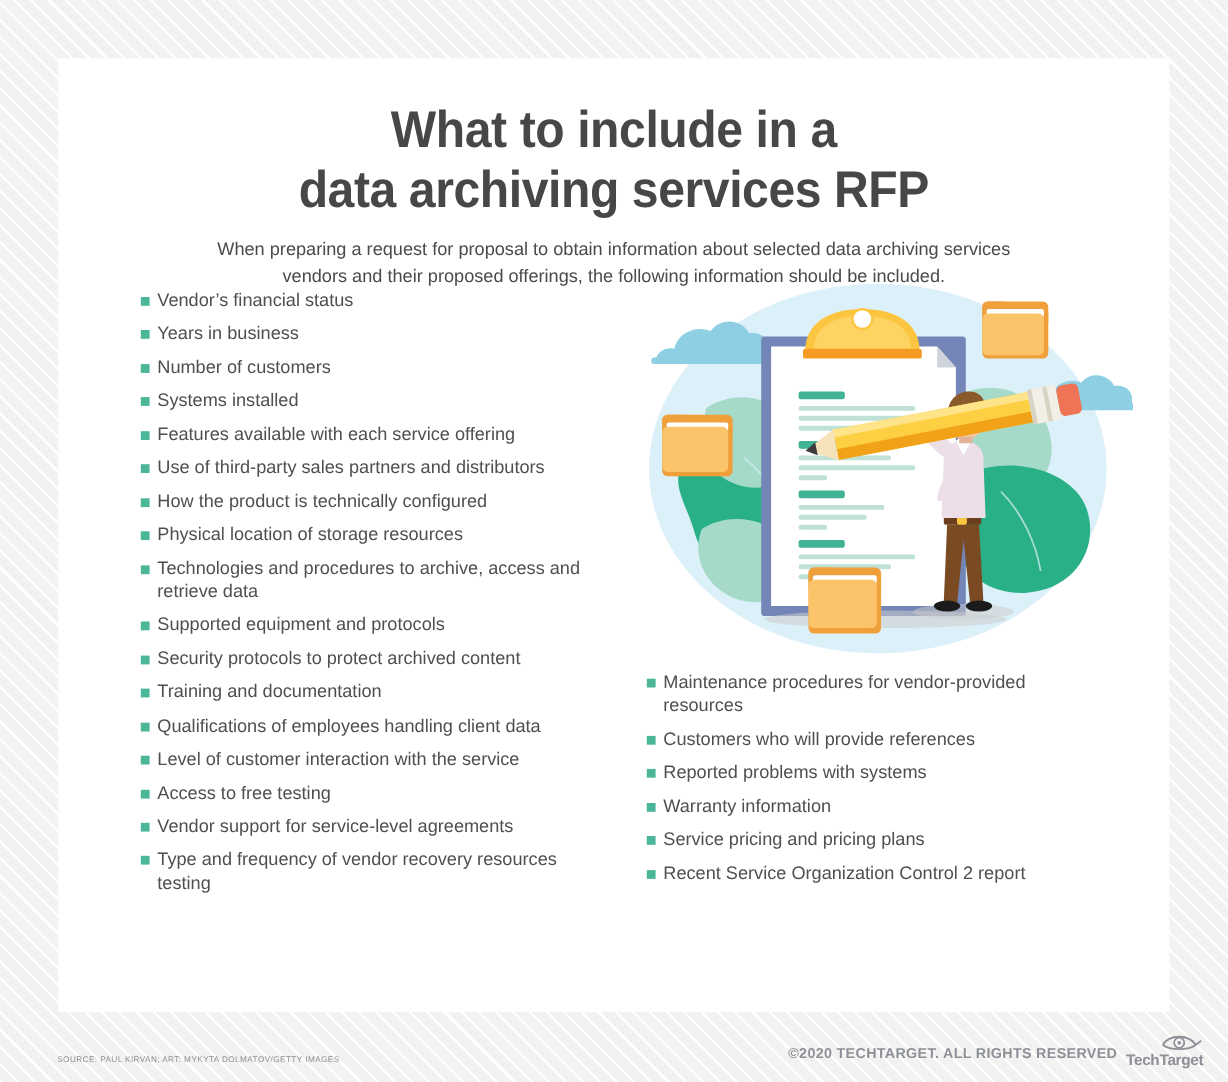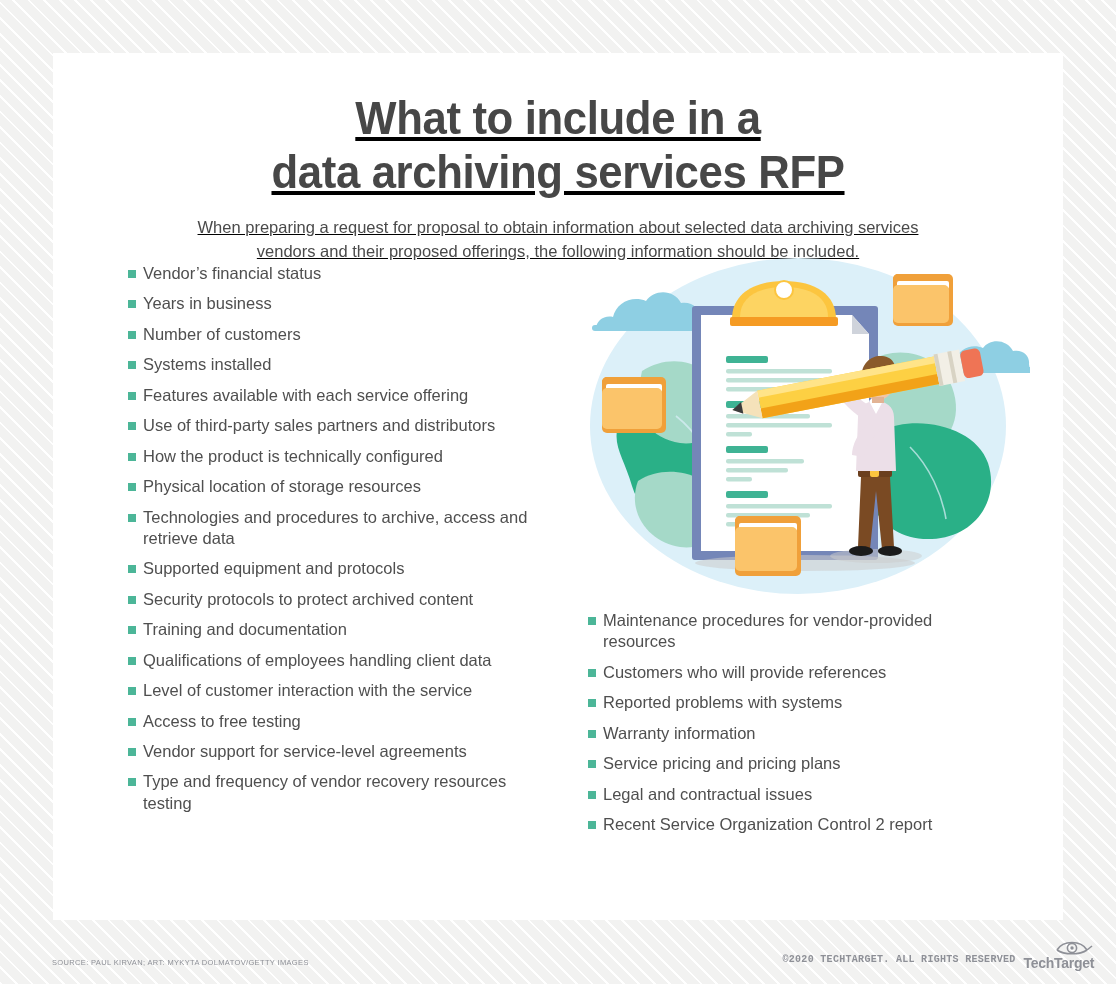--- a/index.html
+++ b/index.html
@@ -20,21 +20,20 @@
     position: relative;
   }
 
   .card {
     position: absolute;
     left: 53px;
     top: 53px;
     width: 1010px;
     height: 867px;
     background: #ffffff;
-    text-decoration: underline;
   }
 
   
   .header {
     padding-top: 38px;
     text-align: center;
   }
   .title {
     font-family: "Liberation Sans Narrow", "Liberation Sans", sans-serif;
     font-weight: bold;
@@ -128,27 +127,26 @@
   }
   .footer-right {
     position: absolute;
     right: 22px;
     top: 938px;
     display: flex;
     align-items: flex-end;
     gap: 8px;
   }
   .copyright {
-    font-size: 10px;
+    font-size: 13px;
     letter-spacing: 0.3px;
     color: #8e9097;
     font-weight: bold;
     white-space: nowrap;
     padding-bottom: 5px;
-    font-family: Liberation Mono, monospace;
   }
   .logo {
     display: flex;
     flex-direction: column;
     align-items: flex-end;
     color: #8e9097;
   }
   .logo .eye { display: block; }
   .logo .wordmark {
     font-size: 14px;
@@ -392,24 +390,20 @@
             <span class="sq"></span>
             <span class="txt">Reported problems with systems</span>
           </li>
         <li>
             <span class="sq"></span>
             <span class="txt">Warranty information</span>
           </li>
         <li>
             <span class="sq"></span>
             <span class="txt">Service pricing and pricing plans</span>
-          </li>
-        <li>
-            <span class="sq"></span>
-            <span class="txt">Legal and contractual issues</span>
           </li>
         <li>
             <span class="sq"></span>
             <span class="txt">Recent Service Organization Control 2 report</span>
           </li>
       </ul>
     </div>
 
   </div>
 </div>

